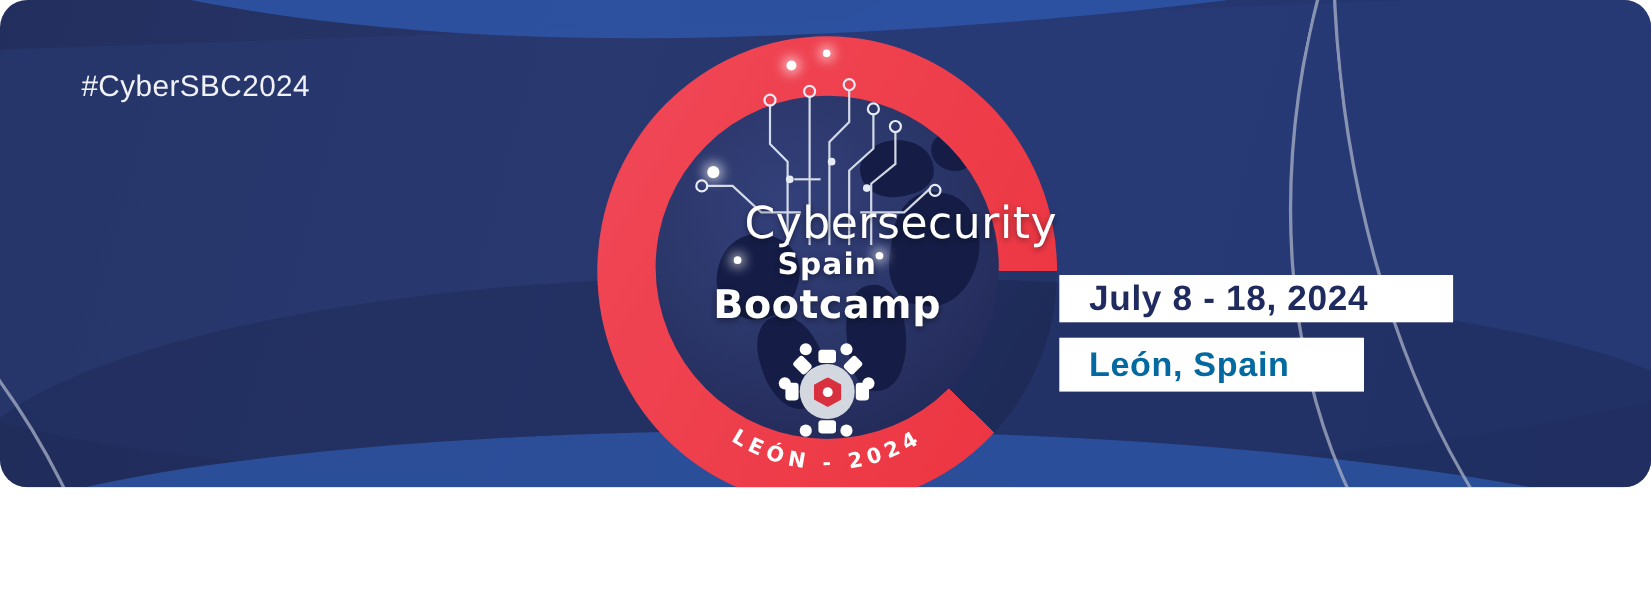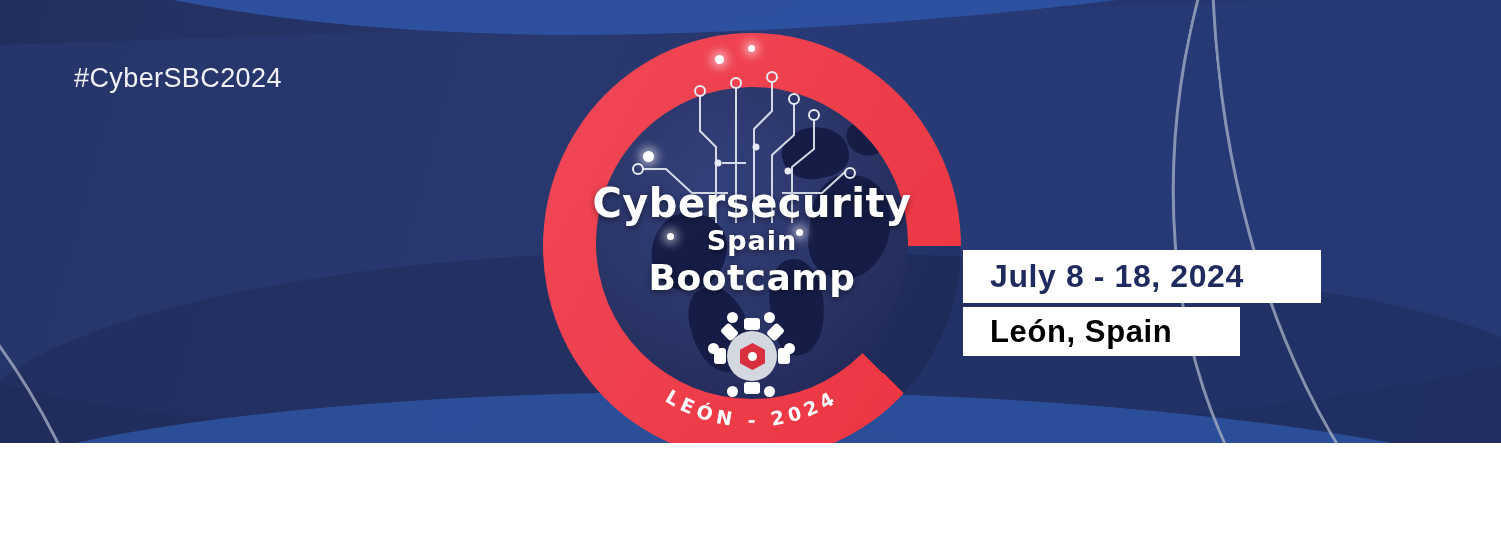--- a/index.html
+++ b/index.html
@@ -2,21 +2,21 @@
 <html><head>
 <meta charset="utf-8">
 <style>
   html,body{margin:0;padding:0;background:#fff;}
   body{font-family:"Liberation Sans",sans-serif;}
 
   .banner{position:relative;width:1501px;height:553px;overflow:hidden;background:#fff;}
 
   
   .hero{position:absolute;left:0;top:0;width:1501px;height:443px;overflow:hidden;
-        background:linear-gradient(105deg,#222f5e 0%,#28356a 35%,#223062 60%,#1f2b5c 100%);}
+        background:linear-gradient(105deg,#222f5e 0%,#28356a 35%,#223062 60%,#1f2b5c 100%);border-radius:25px;}
 
   .band{position:absolute;background:#2e56a8;opacity:.85;}
   .band-top{left:-60px;top:-150px;width:1700px;height:180px;
             border-radius:0 0 58% 42%/0 0 100% 100%;transform:rotate(-1.6deg);}
   .band-bottom{left:-80px;top:392px;width:1750px;height:150px;
                border-radius:52% 48% 0 0/100% 100% 0 0;transform:rotate(1.2deg);opacity:.8;}
   .band-soft{left:-100px;top:18px;width:1760px;height:420px;background:#2a3a72;opacity:.55;
              border-radius:0 0 44% 56%/0 0 30% 34%;transform:rotate(-2deg);}
   .band-soft2{left:620px;top:-40px;width:1100px;height:520px;background:#2a4183;opacity:.45;
               border-radius:50% 0 0 46%/60% 0 0 46%;transform:rotate(6deg);}
@@ -50,22 +50,22 @@
   .c3{left:174px;top:172px;width:54px;height:96px;border-radius:52% 48% 60% 40%;transform:rotate(-8deg);}
   .c4{left:56px;top:126px;width:74px;height:78px;border-radius:50% 46% 56% 50%;transform:rotate(12deg);}
   .c5{left:96px;top:198px;width:56px;height:88px;border-radius:44% 56% 50% 52%;transform:rotate(-18deg);}
   .c6{left:250px;top:34px;width:40px;height:34px;border-radius:50%;transform:rotate(22deg);}
 
   .circuit{position:absolute;left:53px;top:10px;width:312px;height:180px;}
   .spark{position:absolute;border-radius:50%;background:#fff;box-shadow:0 0 10px 4px rgba(255,255,255,.55);}
 
   .title-block{position:absolute;left:0;top:150px;width:418px;text-align:center;
                font-family:"DejaVu Sans",sans-serif;color:#fff;}
-  .t-cyber{font-size:40px;font-weight:700;letter-spacing:.5px;line-height:1;
-           text-shadow:0 2px 6px rgba(0,0,0,.45);}
+  .t-cyber{font-size:40px;font-weight:400;letter-spacing:.5px;line-height:1;
+           text-shadow:0 2px 6px rgba(0,0,0,.45);text-align:right;}
   .t-summer{font-size:27px;font-weight:700;letter-spacing:1px;line-height:1.35;
             text-shadow:0 2px 6px rgba(0,0,0,.45);}
   .t-boot{font-size:36px;font-weight:700;letter-spacing:.5px;line-height:1.05;
           text-shadow:0 2px 6px rgba(0,0,0,.45);}
 
   .gear-wrap{position:absolute;left:171px;top:285px;width:76px;height:76px;}
   .gear-core{position:absolute;left:13px;top:13px;width:50px;height:50px;border-radius:50%;
              background:#d3d7df;}
   .hexagon{position:absolute;left:26px;top:25px;width:25px;height:27px;background:#d9303f;
            clip-path:polygon(50% 0,100% 25%,100% 75%,50% 100%,0 75%,0 25%);}
@@ -73,24 +73,24 @@
                  border-radius:50%;background:#fff;}
   .gdot{position:absolute;width:11px;height:11px;border-radius:50%;background:#fff;}
   .gtooth{position:absolute;background:#fff;border-radius:3px;}
 
   .arc-text{position:absolute;left:0;top:0;width:418px;height:427px;}
   .arc-text text{font-family:"DejaVu Sans",sans-serif;font-size:19px;font-weight:700;
                  letter-spacing:5px;fill:#fff;}
 
   
   .chip{position:absolute;background:#fff;display:flex;align-items:center;}
-  .chip-date{left:963px;top:250px;width:358px;height:53px;}
+  .chip-date{left:963px;top:250px;width:358px;height:43px;}
   .chip-date span{padding-left:27px;color:#1f2a5e;font-size:32px;font-weight:700;letter-spacing:.6px;}
   .chip-place{left:963px;top:307px;width:277px;height:49px;}
-  .chip-place span{padding-left:27px;color:#000000;font-size:31px;font-weight:700;letter-spacing:.6px;}
+  .chip-place span{padding-left:27px;color:#0369a1;font-size:31px;font-weight:700;letter-spacing:.6px;}
 
   
   .footer{position:absolute;left:0;top:443px;width:1501px;height:110px;background:#fff;}
 </style>
 </head>
 <body>
 
 <div class="banner">
 
   <div class="hero">

